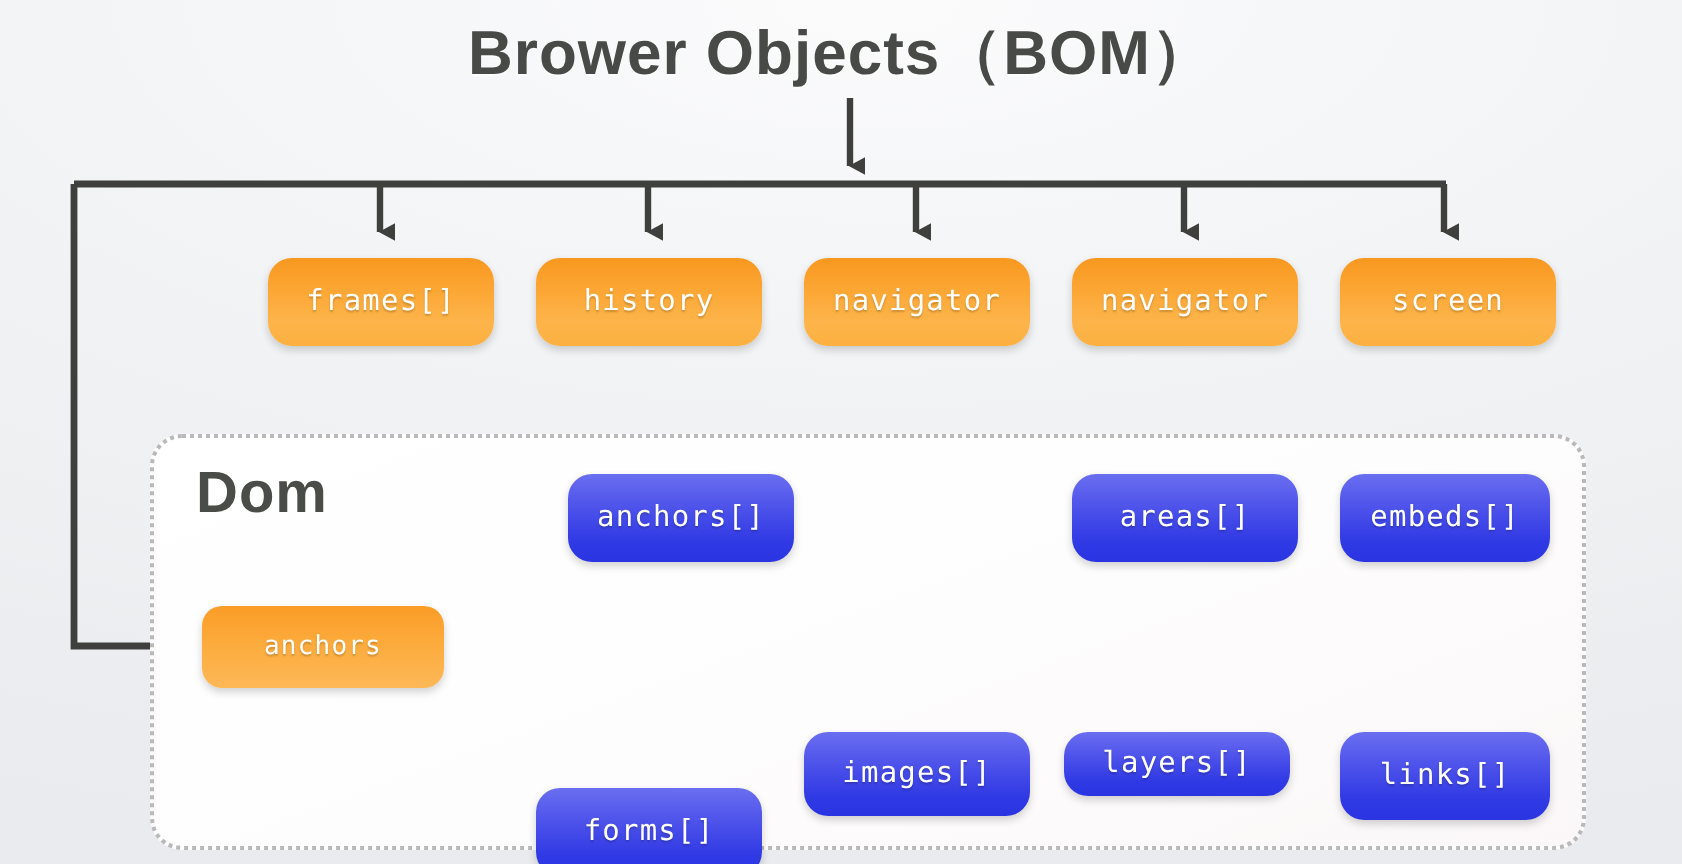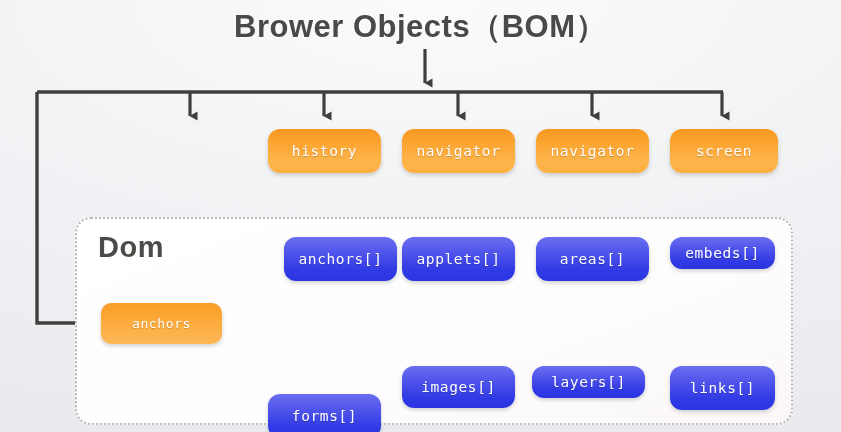--- a/index.html
+++ b/index.html
@@ -155,47 +155,47 @@
       <line x1="326" y1="366" x2="305" y2="341" stroke="#3f403e" stroke-width="3.6" marker-end="url(#arrowDiag)"></line>
       <line x1="460" y1="366" x2="439" y2="341" stroke="#3f403e" stroke-width="3.6" marker-end="url(#arrowDiag)"></line>
       <line x1="594" y1="366" x2="573" y2="341" stroke="#3f403e" stroke-width="3.6" marker-end="url(#arrowDiag)"></line>
       <line x1="727" y1="366" x2="706" y2="341" stroke="#3f403e" stroke-width="3.6" marker-end="url(#arrowDiag)"></line>
     </g>
   </svg>
 
   <div class="dom-panel"></div>
   <div class="dom-label">Dom</div>
 
+  <div class="pill orange" style="left:134px; top:129px; width:113px; height:44px;">
+    <span>frames[]</span>
+  </div>
   <div class="pill orange" style="left:268px; top:129px; width:113px; height:44px;">
     <span>history</span>
   </div>
   <div class="pill orange" style="left:402px; top:129px; width:113px; height:44px;">
     <span>navigator</span>
   </div>
   <div class="pill orange" style="left:536px; top:129px; width:113px; height:44px;">
     <span>navigator</span>
   </div>
   <div class="pill orange" style="left:670px; top:129px; width:108px; height:44px;">
     <span>screen</span>
   </div>
 
   <div class="pill document" style="left:101px; top:303px; width:121px; height:41px;">
     <span>anchors</span>
   </div>
 
   <div class="pill blue" style="left:284px; top:237px; width:113px; height:44px;">
     <span>anchors[]</span>
   </div>
-  <div class="pill blue" style="left:402px; top:237px; width:113px; height:44px;">
-    <span>applets[]</span>
-  </div>
   <div class="pill blue" style="left:536px; top:237px; width:113px; height:44px;">
     <span>areas[]</span>
   </div>
-  <div class="pill blue" style="left:670px; top:237px; width:105px; height:32px;">
+  <div class="pill blue" style="left:670px; top:237px; width:105px; height:44px;">
     <span>embeds[]</span>
   </div>
 
   <div class="pill blue" style="left:268px; top:366px; width:113px; height:44px;margin-top:28px;">
     <span>forms[]</span>
   </div>
   <div class="pill blue" style="left:402px; top:366px; width:113px; height:42px;">
     <span>images[]</span>
   </div>
   <div class="pill blue" style="left:532px; top:366px; width:113px; height:32px;">

